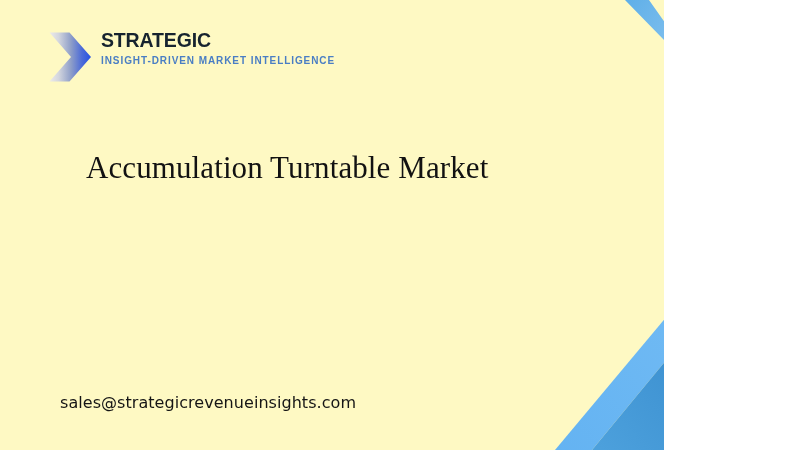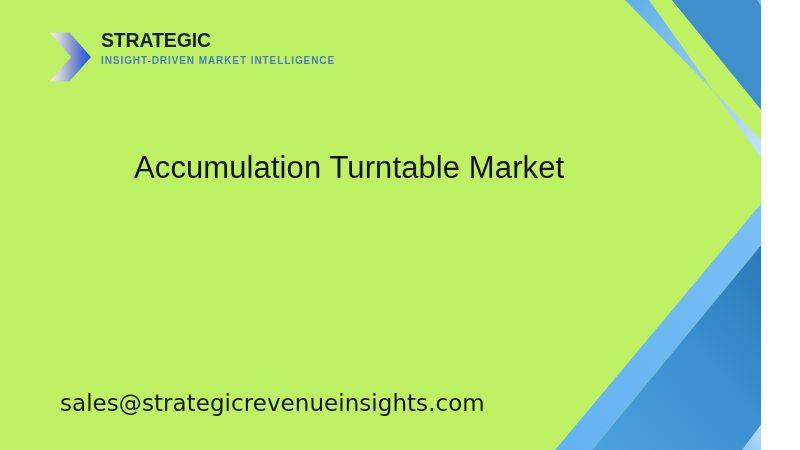--- a/index.html
+++ b/index.html
@@ -8,23 +8,23 @@
   }
   body {
     width: 800px;
     height: 450px;
     overflow: hidden;
     font-family: "DejaVu Sans", sans-serif;
   }
 
   #slide {
     position: relative;
-    width: 761px;
+    width: 664px;
     height: 450px;
-    background: #bef264;
+    background: #fef9c3;
     overflow: hidden;
   }
 
   
   #decor-graphics {
     position: absolute;
     inset: 0;
     width: 800px;
     height: 450px;
     pointer-events: none;
@@ -69,37 +69,36 @@
     color: #4A7EC4;
     white-space: nowrap;
   }
 
   
   #report-title {
     position: absolute;
     left: 86px;
     top: 148px;
     width: 560px;
-    font-family: Liberation Sans, sans-serif;
+    font-family: Liberation Serif, serif;
     font-weight: normal;
     font-size: 31px;
     line-height: 40px;
     color: #121212;
     letter-spacing: 0.1px;
-    margin-left: 48px;
   }
 
   
   #contact-email {
     position: absolute;
     left: 60px;
     top: 388px;
     font-family: "DejaVu Sans", sans-serif;
     font-weight: normal;
-    font-size: 23px;
+    font-size: 16px;
     line-height: 30px;
     color: #151515;
     letter-spacing: 0.05px;
   }
 </style>
 </head>
 <body>
 
 <div id="slide">
 

